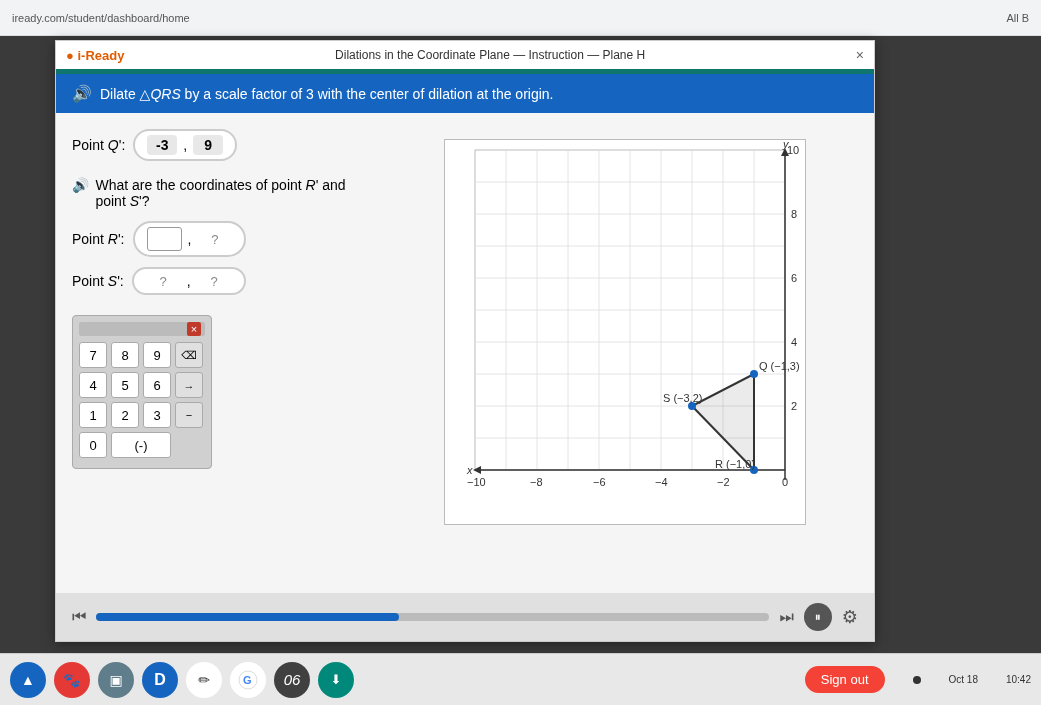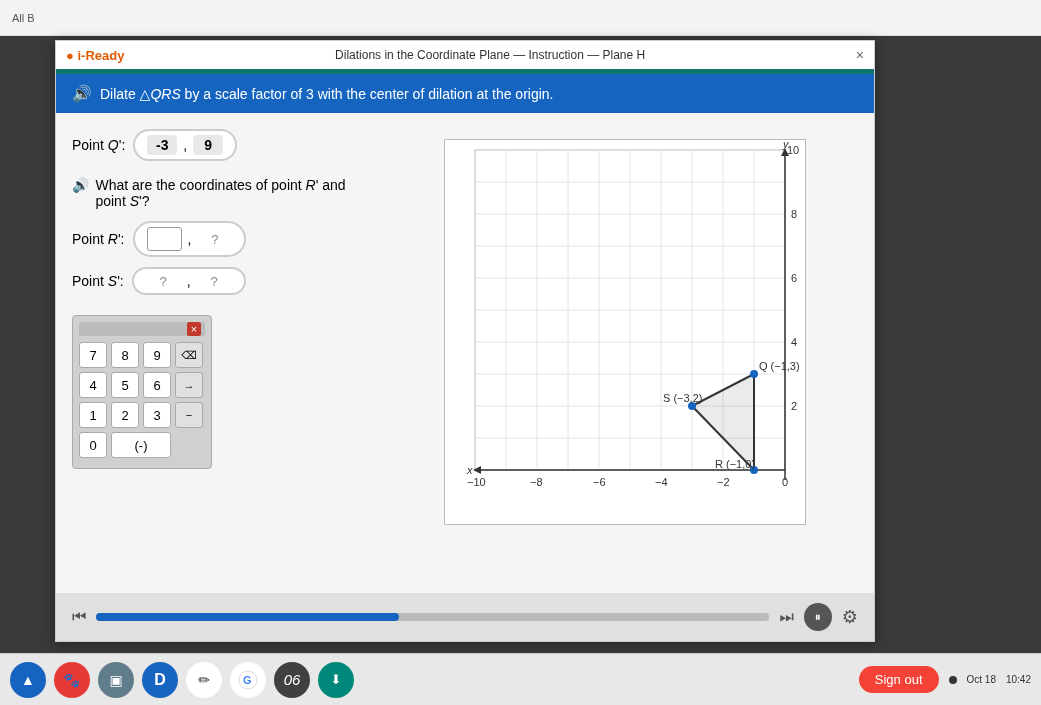--- a/index.html
+++ b/index.html
@@ -355,21 +355,21 @@
     }
     .taskbar-icon-teal {
       background: #00897b;
       color: white;
       font-size: 13px;
     }
     .taskbar-right {
       margin-left: auto;
       display: flex;
       align-items: center;
-      gap: 10px;
+      gap: 28px;
     }
     .sign-out-btn {
       background: #f44336;
       color: white;
       border: none;
       border-radius: 16px;
       padding: 6px 16px;
       font-size: 13px;
       cursor: pointer;
       font-weight: 500;
@@ -386,20 +386,21 @@
     }
     
     svg text {
       font-family: Arial, sans-serif;
     }
   </style>
 </head>
 <body>
 
 <div class="browser-bar">
+  <span class="browser-url">iready.com/student/dashboard/home</span>
   <span class="browser-right">All B</span>
 </div>
 
 <div class="window">
 
   <div class="title-bar">
     <div class="title-bar-left">
       <span class="iready-logo">
         <span style="color:#e05c00;">●</span> <span>i-Ready</span>
       </span>

